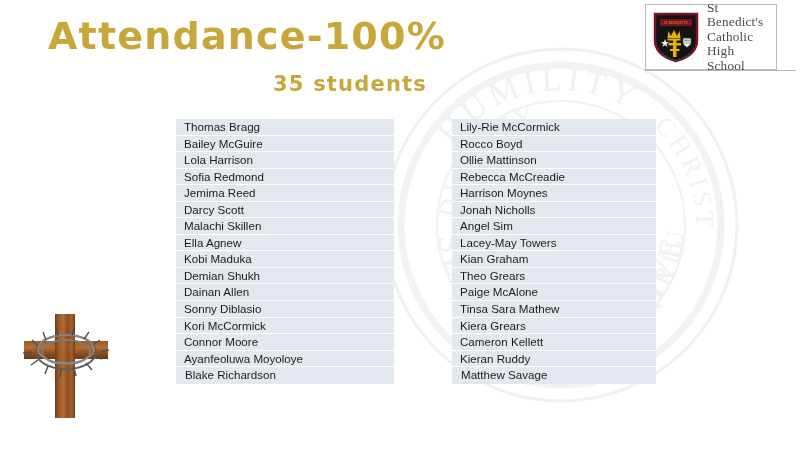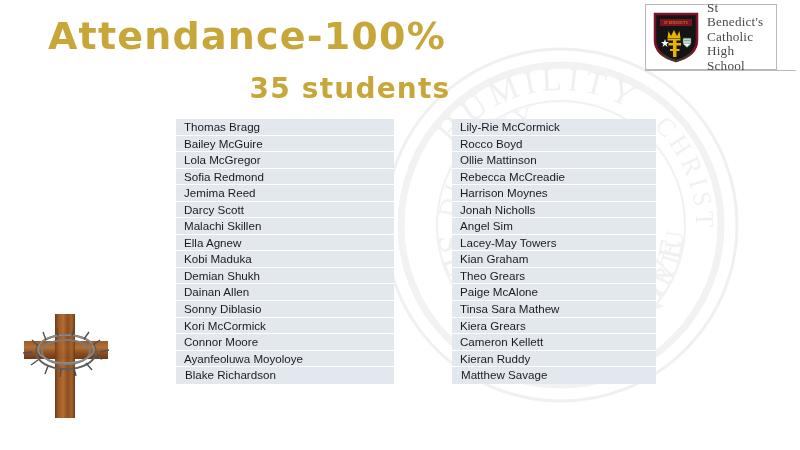--- a/index.html
+++ b/index.html
@@ -43,21 +43,21 @@
     margin-left: 48px;
   }
   #subtitle {
     position: absolute;
     left: 0px;
     top: 72px;
     width: 700px;
     text-align: center;
     font-family: "DejaVu Sans", sans-serif;
     font-weight: bold;
-    font-size: 28px;
+    font-size: 21px;
     letter-spacing: 1.2px;
     color: #c8a73a;
     z-index: 5;
     white-space: nowrap;
   }
 
   
   #logo-box {
     position: absolute;
     left: 645px;
@@ -187,21 +187,21 @@
       <div>Catholic High</div>
       <div>School</div>
     </div>
   </div>
 </div>
 <div id="logo-rule"></div>
 
 <div id="table-left" class="name-table">
     <div class="name-row">Thomas Bragg</div>
     <div class="name-row">Bailey McGuire</div>
-    <div class="name-row">Lola McGregor</div>
+    <div class="name-row">Lola Harrison</div>
     <div class="name-row">Sofia Redmond</div>
     <div class="name-row">Jemima Reed</div>
     <div class="name-row">Darcy Scott</div>
     <div class="name-row">Malachi Skillen</div>
     <div class="name-row">Ella Agnew</div>
     <div class="name-row">Kobi Maduka</div>
     <div class="name-row">Demian Shukh</div>
     <div class="name-row">Dainan Allen</div>
     <div class="name-row">Sonny Diblasio</div>
     <div class="name-row">Kori McCormick</div>

